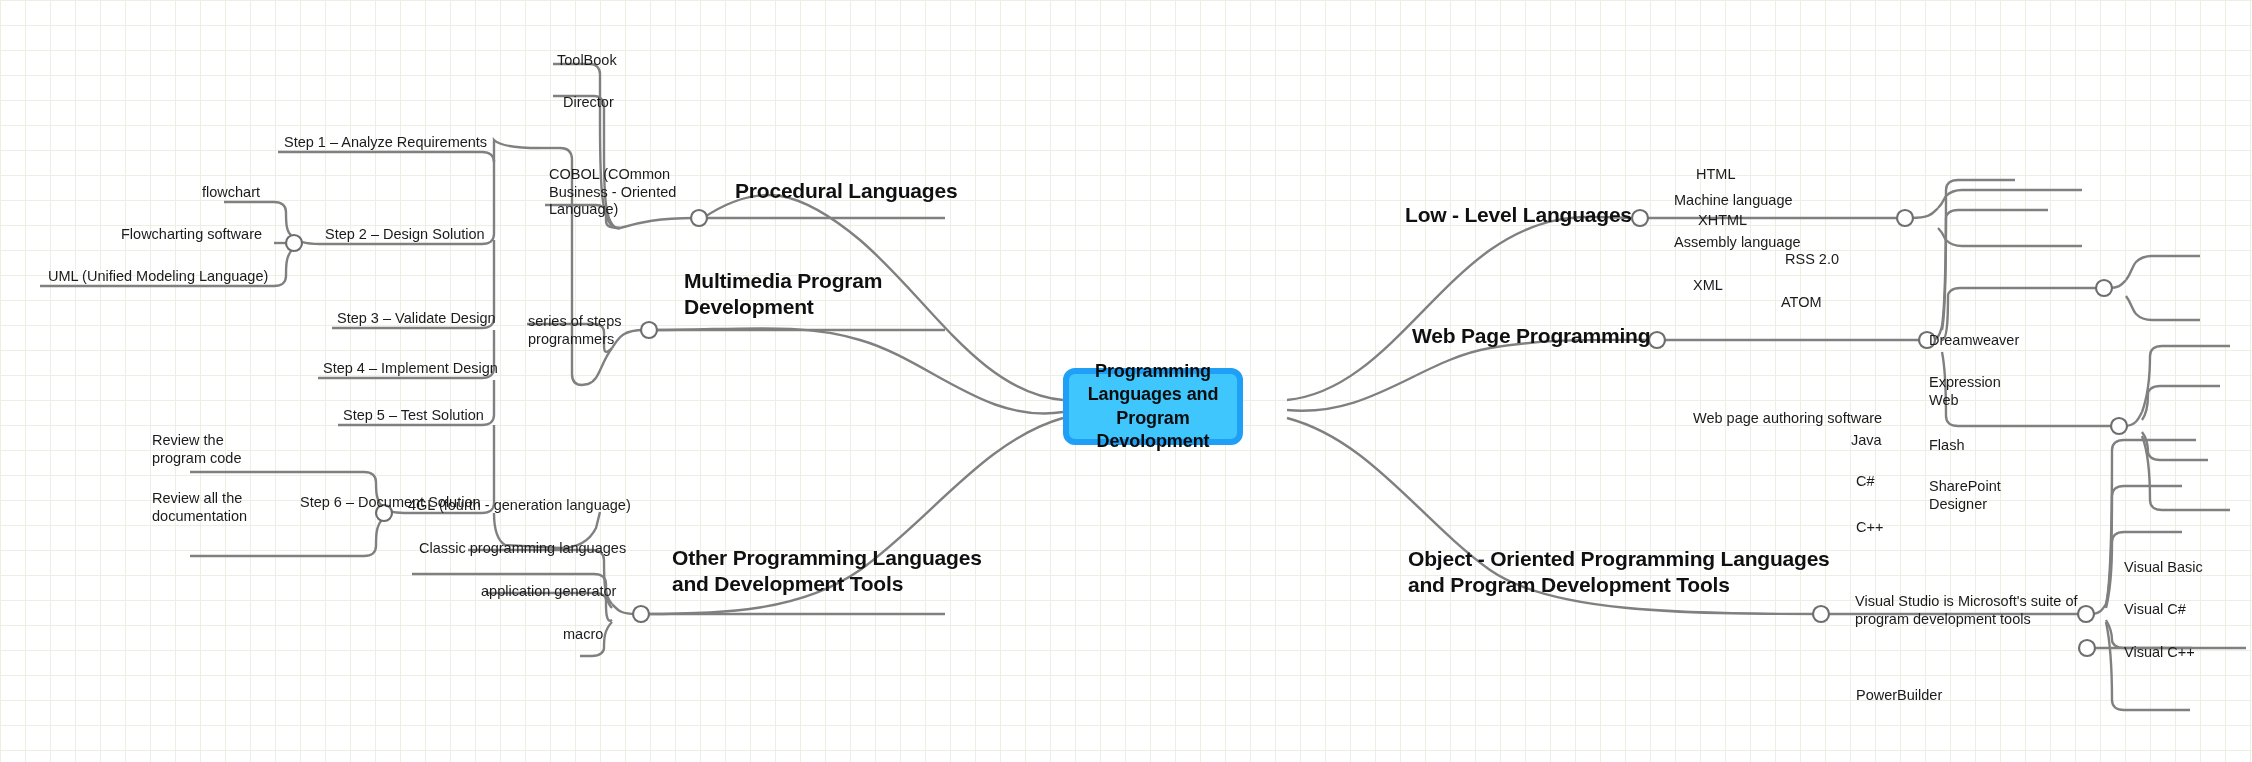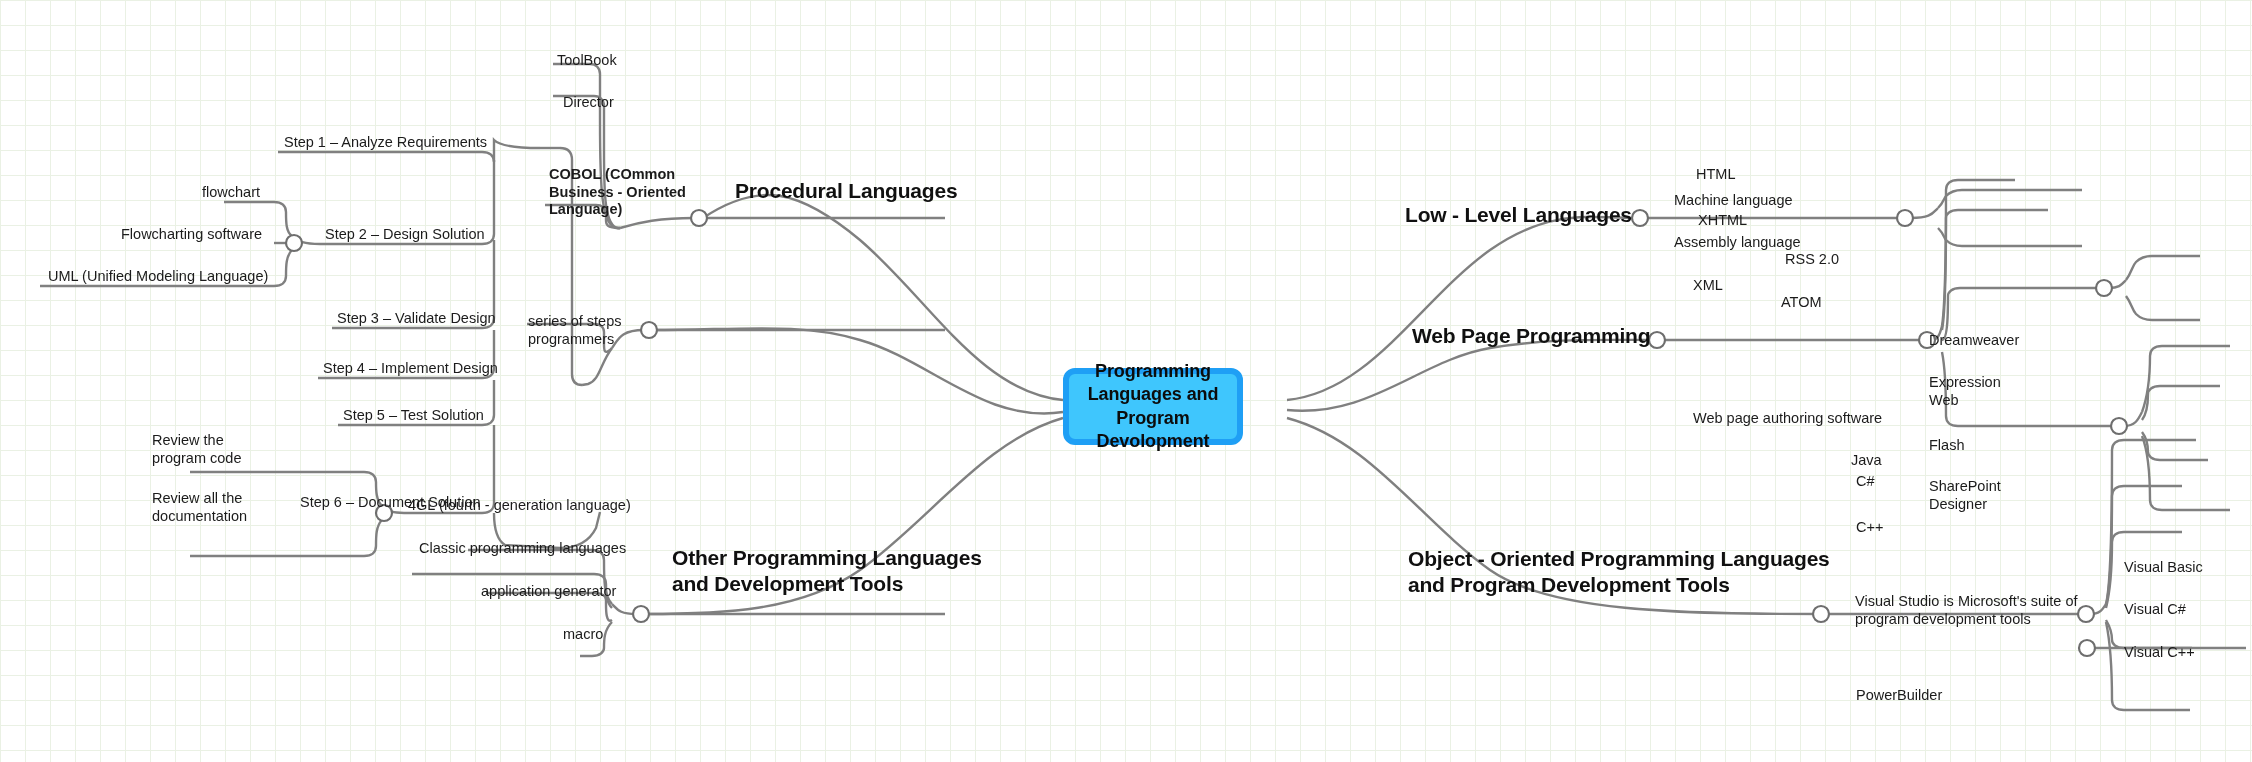--- a/index.html
+++ b/index.html
@@ -243,26 +243,28 @@
   <div class="node lv3" style="left:152px; top:490px;">Review all the
 documentation</div>
 
   <div class="node lv3" style="left:528px; top:313px;">series of steps
 programmers</div>
 
   <div class="node lv3" style="left:557px; top:52px;">ToolBook</div>
 
   <div class="node lv3" style="left:563px; top:94px;">Director</div>
 
-  <div class="node lv3" style="left:549px; top:166px;font-weight:bold;">COBOL (COmmon
+  <div class="node lv3" style="left:549px; top:166px;">COBOL (COmmon
 Business - Oriented
 Language)</div>
 
   <div class="node lv1" style="left:735px; top:178px;">Procedural Languages</div>
 
+  <div class="node lv1" style="left:684px; top:268px;">Multimedia Program
+Development</div>
 
   <div class="node lv1" style="left:672px; top:545px;">Other Programming Languages
 and Development Tools</div>
 
   <div class="node lv3" style="left:408px; top:497px;">4GL (fourth - generation language)</div>
 
   <div class="node lv3" style="left:419px; top:540px;">Classic programming languages</div>
 
   <div class="node lv3" style="left:481px; top:583px;">application generator</div>
 
@@ -294,21 +296,21 @@
   <div class="node lv3" style="left:1929px; top:332px;">Dreamweaver</div>
 
   <div class="node lv3" style="left:1929px; top:374px;">Expression
 Web</div>
 
   <div class="node lv3" style="left:1929px; top:437px;">Flash</div>
 
   <div class="node lv3" style="left:1929px; top:478px;">SharePoint
 Designer</div>
 
-  <div class="node lv3" style="left:1851px; top:452px;">Java</div>
+  <div class="node lv3" style="left:1851px; top:432px;">Java</div>
 
   <div class="node lv3" style="left:1856px; top:473px;">C#</div>
 
   <div class="node lv3" style="left:1856px; top:519px;">C++</div>
 
   <div class="node lv3" style="left:1855px; top:593px;">Visual Studio is Microsoft's suite of
 program development tools</div>
 
   <div class="node lv3" style="left:1856px; top:687px;">PowerBuilder</div>
 

